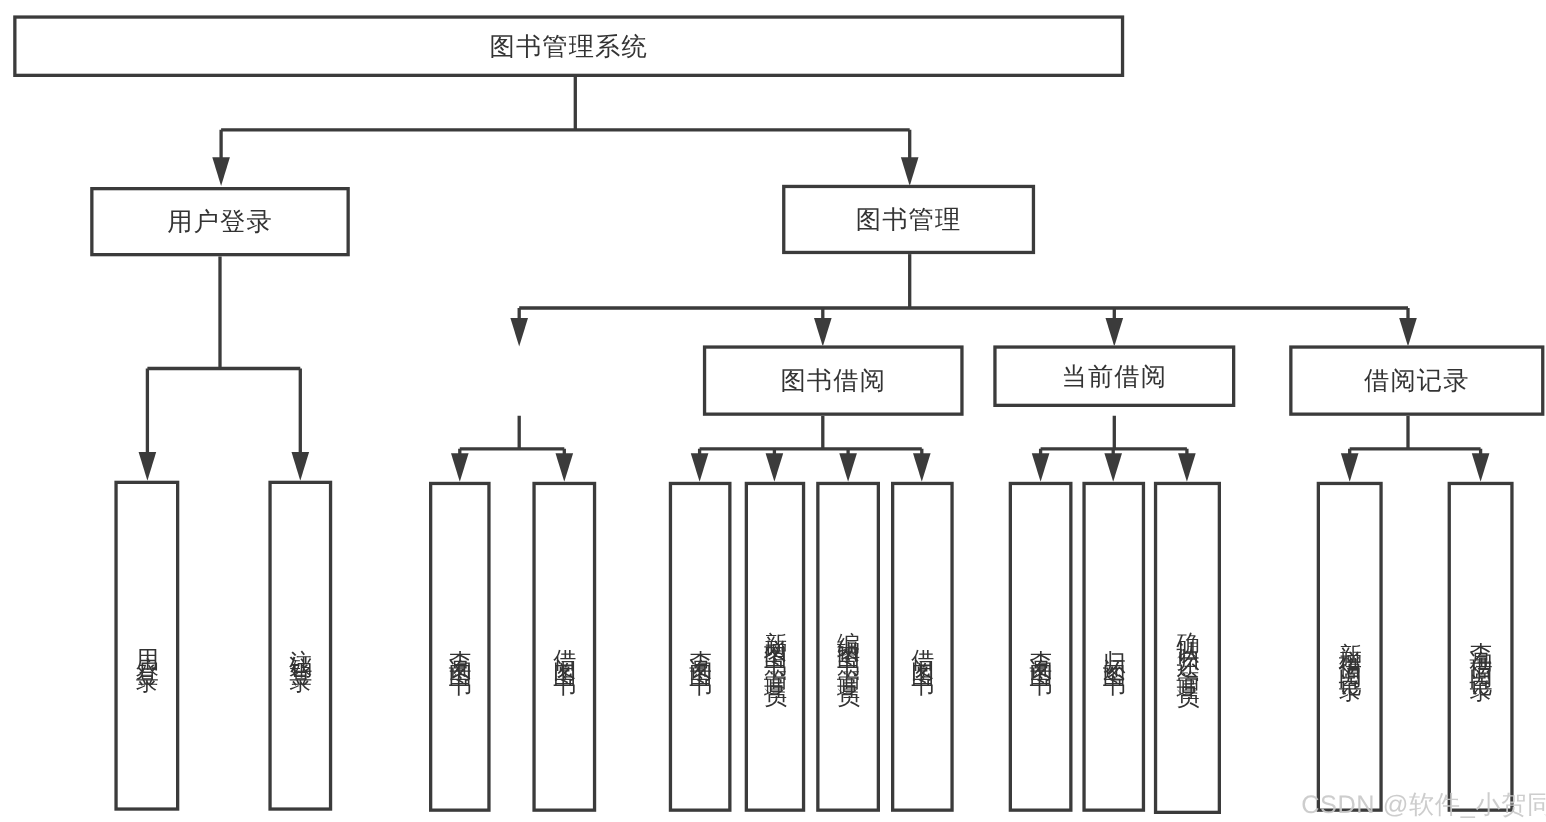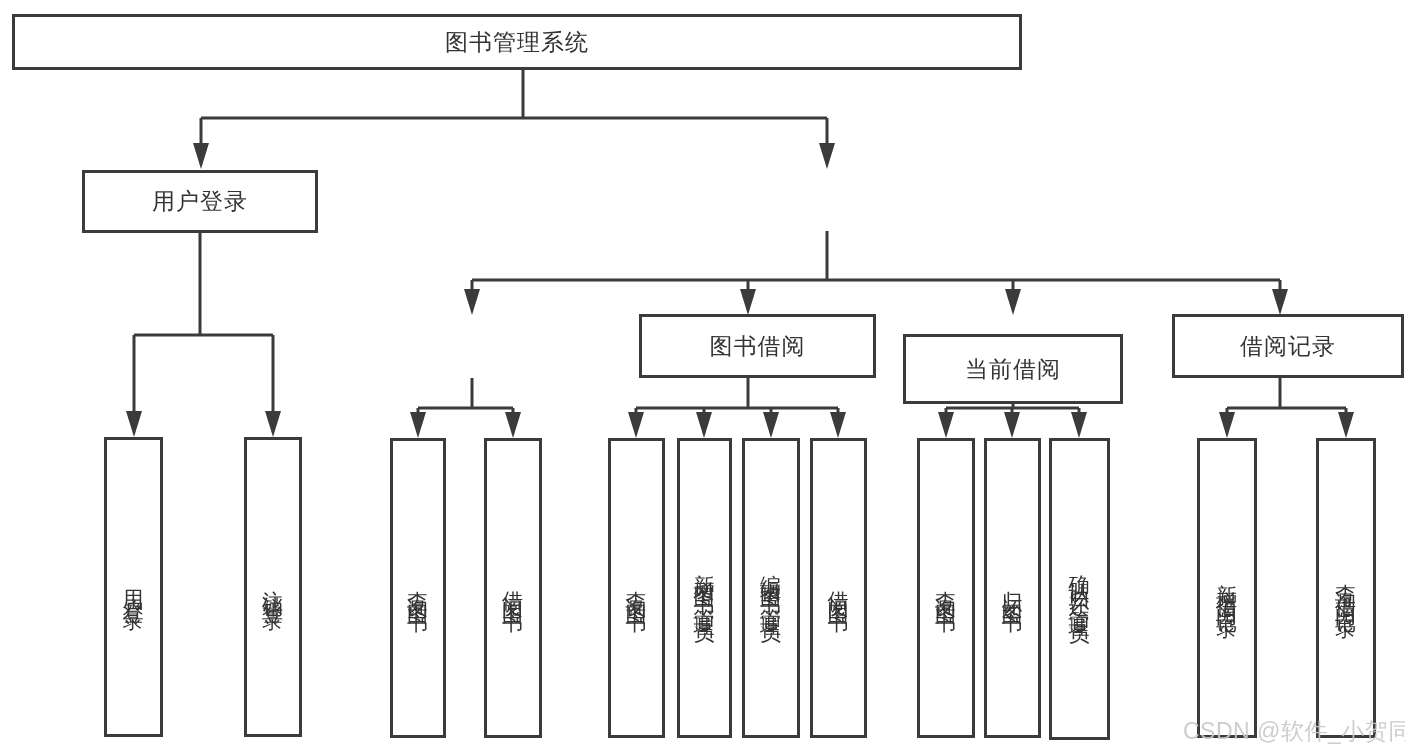--- a/index.html
+++ b/index.html
@@ -103,25 +103,28 @@
     </g>
   </svg>
 
   <div class="node hbox" style="left:12px; top:14px; width:1010px; height:56px;">
     <span class="label">图书管理系统</span>
   </div>
 
   <div class="node hbox" style="left:82px; top:170px; width:236px; height:63px;">
     <span class="label">用户登录</span>
   </div>
+  <div class="node hbox" style="left:711px; top:168px; width:230px; height:63px;">
+    <span class="label">图书管理</span>
+  </div>
 
   <div class="node hbox" style="left:639px; top:314px; width:237px; height:64px;">
     <span class="label">图书借阅</span>
   </div>
-  <div class="node hbox" style="left:903px; top:314px; width:220px; height:70px;margin-top:20px;">
+  <div class="node hbox" style="left:903px; top:314px; width:220px; height:56px;">
     <span class="label">当前借阅</span>
   </div>
   <div class="node hbox" style="left:1172px; top:314px; width:232px; height:64px;">
     <span class="label">借阅记录</span>
   </div>
 
   <div class="node vbox" style="left:104px; top:437px; width:59px; height:300px;">
     <span class="label">用户登录</span>
   </div>
   <div class="node vbox" style="left:244px; top:437px; width:58px; height:300px;">

